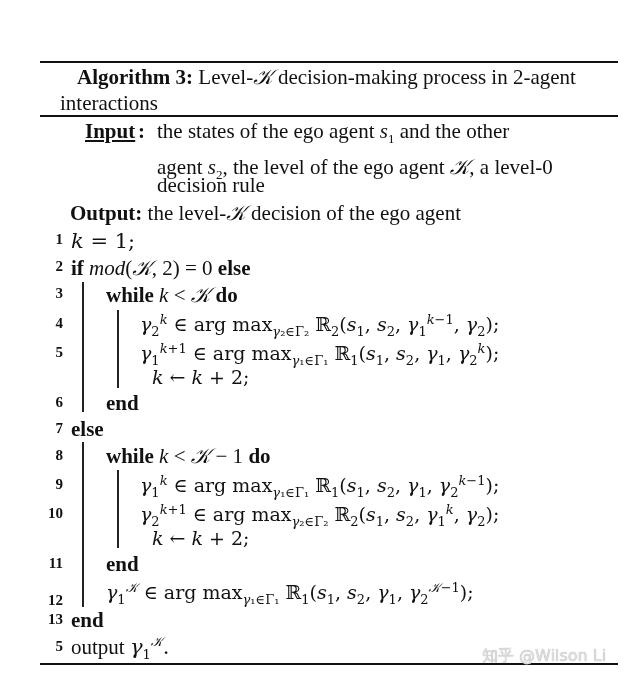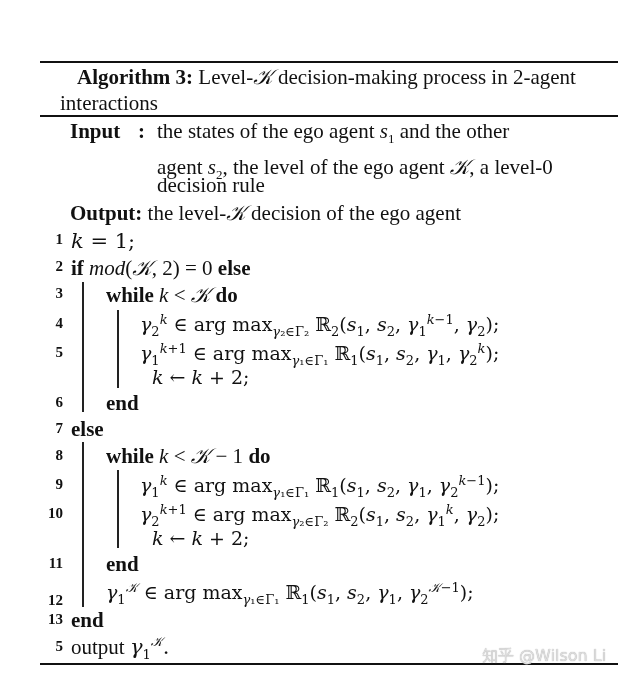--- a/index.html
+++ b/index.html
@@ -25,21 +25,21 @@
 <div class="rule top"></div>
 
 <div class="txt" style="left:60px; top:64px;margin-left:17px;">
   <span class="b">Algorithm 3:</span>
   <span>Level-</span><span class="it">𝒦</span><span> decision-making process in 2-agent</span>
 </div>
 <div class="txt" style="left:60px; top:90px;">interactions</div>
 
 <div class="rule mid"></div>
 
-<div class="txt b" style="left:70px; top:118px;">Input</div>
+<div class="txt b" style="left:85px; top:118px;text-decoration:underline;">Input</div>
 <div class="txt b" style="left:138px; top:118px;">:</div>
 <div class="txt" style="left:157px; top:118px;text-align:right;">the states of the ego agent <span class="it">s</span><sub>1</sub> and the other</div>
 <div class="txt" style="left:157px; top:154px;">agent <span class="it">s</span><sub>2</sub>, the level of the ego agent <span class="it">𝒦</span>, a level-0</div>
 <div class="txt" style="left:157px; top:172px;text-align:center;">decision rule</div>
 
 <div class="txt" style="left:70px; top:200px;">
   <span class="b">Output:</span>
   the level-<span class="it">𝒦</span> decision of the ego agent
 </div>
 

